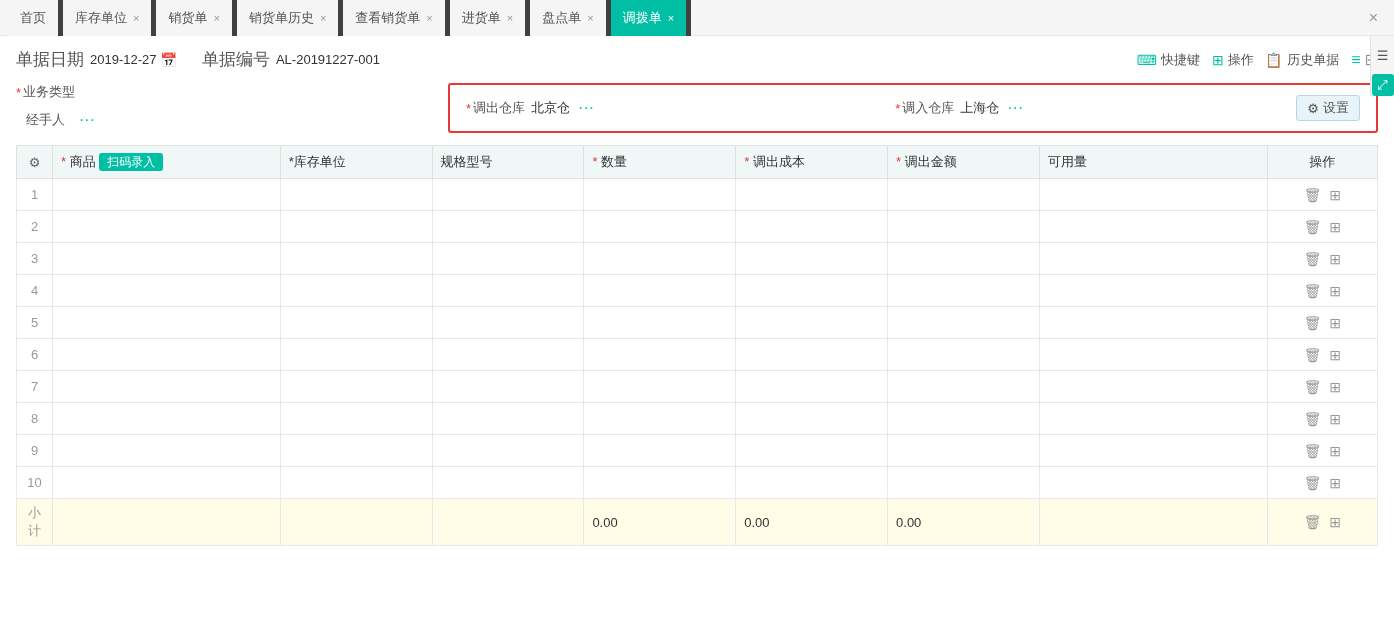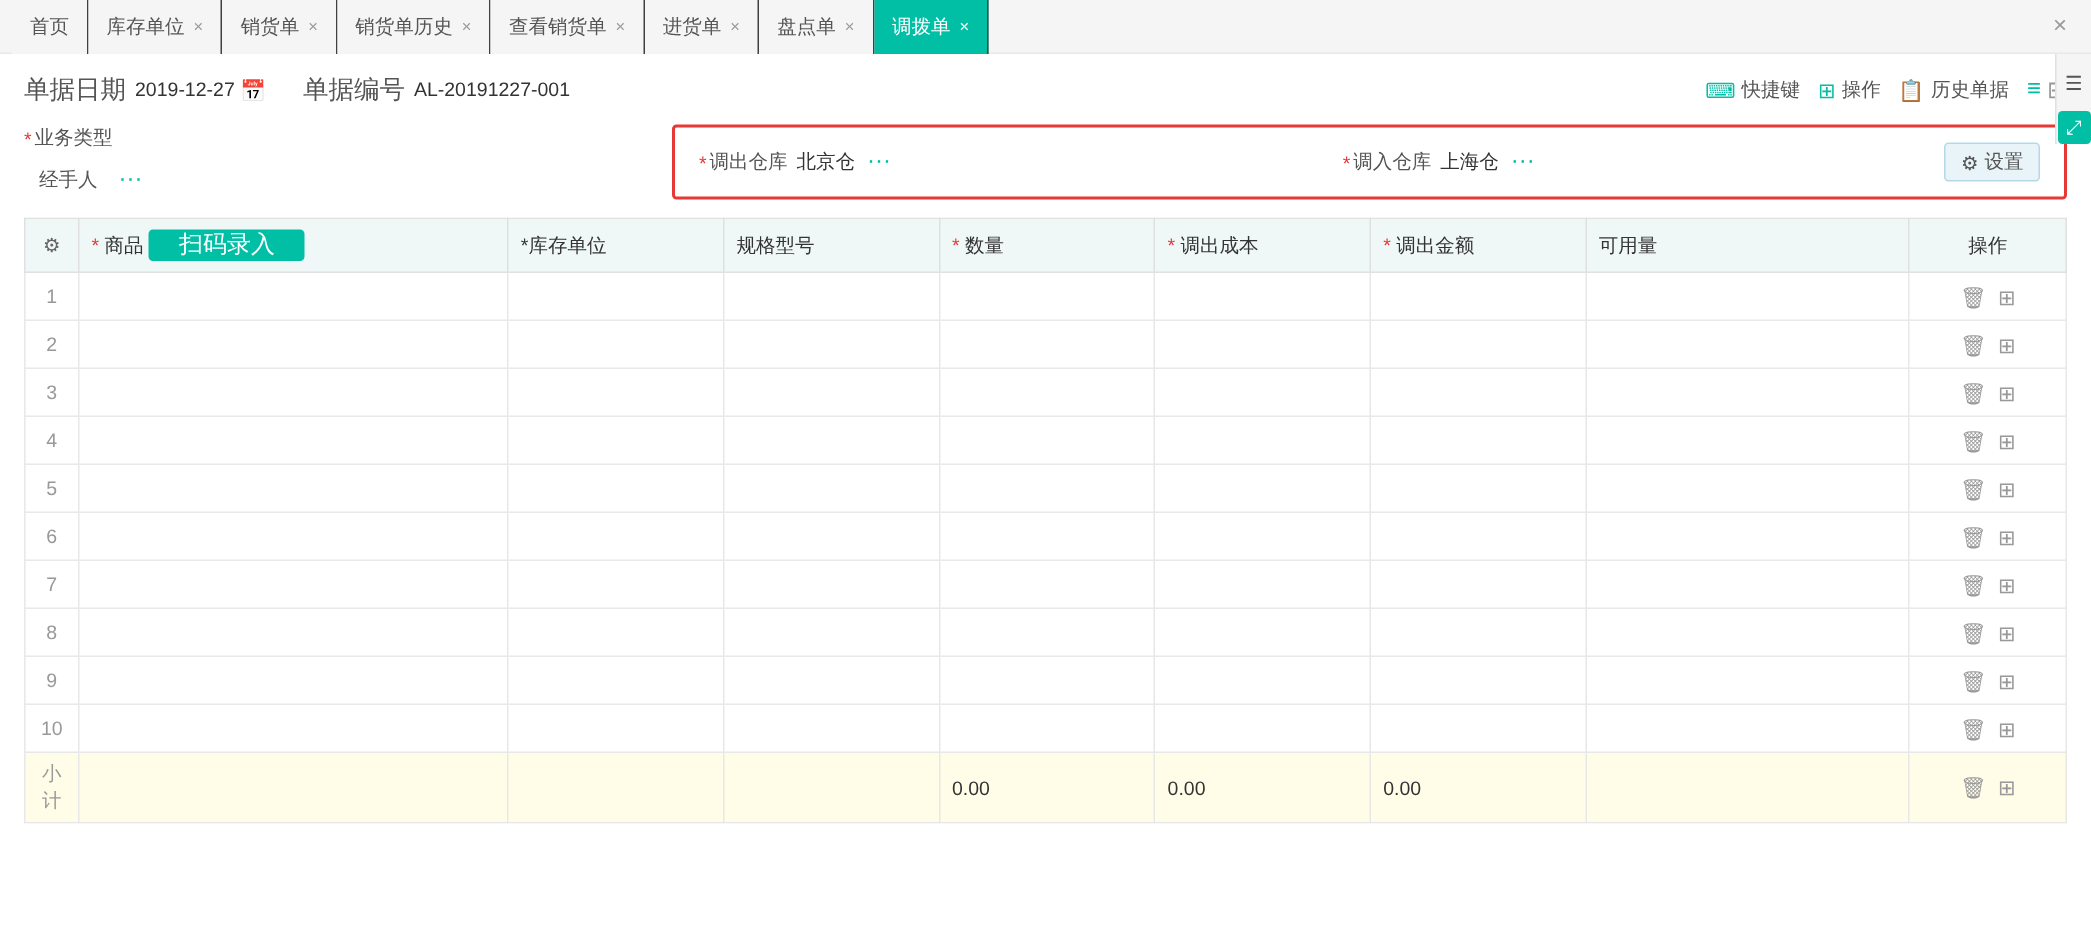--- a/index.html
+++ b/index.html
@@ -14,21 +14,21 @@
       padding: 0 8px;
       position: relative;
     }
     .tab {
       display: flex; align-items: center;
       padding: 0 12px;
       height: 36px;
       cursor: pointer;
       font-size: 13px;
       color: #555;
-      border-right: 1px solid #404040;
+      border-right: 5px solid #404040;
       white-space: nowrap;
       background: #f5f5f5;
     }
     .tab.active {
       background: #00bfa5;
       color: #fff;
     }
     .tab .close-btn {
       margin-left: 6px;
       font-size: 11px;
@@ -130,22 +130,22 @@
       border: 1px solid #e8e8e8;
       padding: 5px 8px;
       height: 32px;
     }
     .data-table tr.subtotal td {
       background: #fffde7;
     }
     .row-num { color: #999; text-align: center; width: 36px; }
     .scan-btn {
       background: #00bfa5; color: #fff;
-      border-radius: 3px; padding: 2px 20px;
-      font-size: 16px; cursor: pointer;
+      border-radius: 3px; padding: 2px 8px;
+      font-size: 12px; cursor: pointer;
       white-space: nowrap;
     }
     .gear-icon { cursor: pointer; color: #666; }
     .op-icon { color: #999; cursor: pointer; font-size: 14px; margin: 0 2px; }
     .op-cell { text-align: center; white-space: nowrap; }
 
     
     .right-sidebar {
       position: fixed; right: 0; top: 36px;
       width: 24px; background: #f5f5f5;

